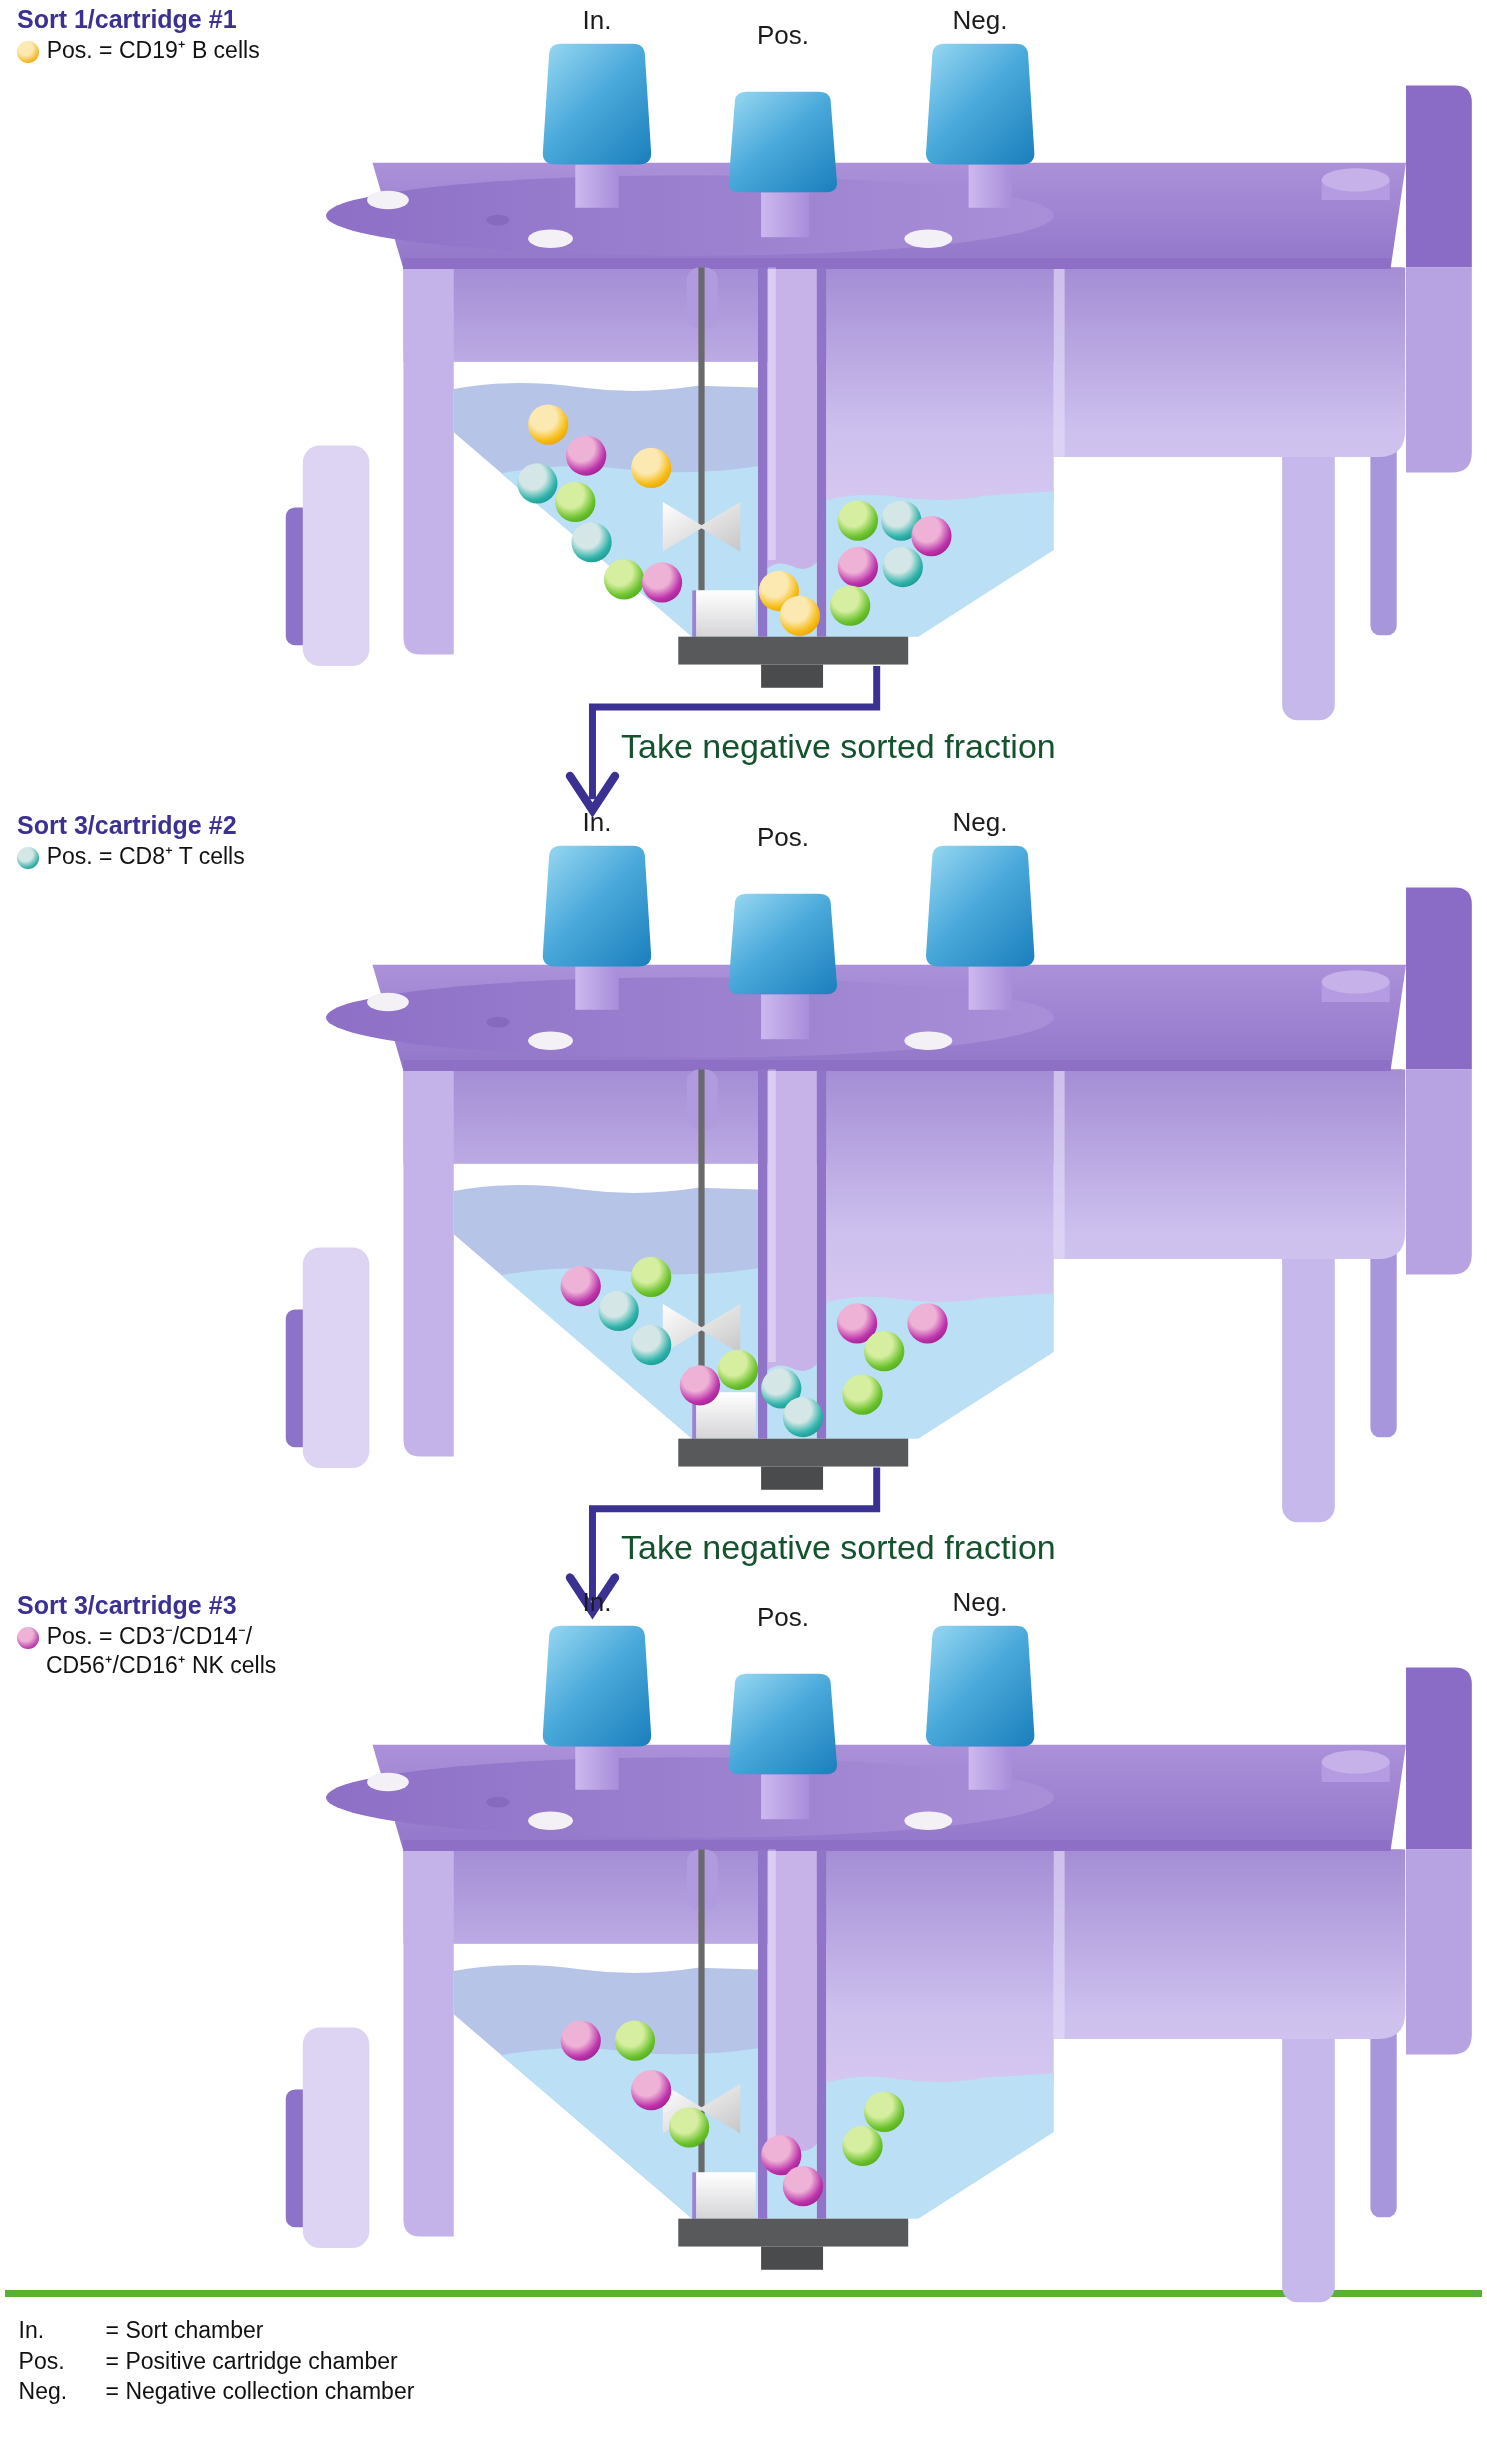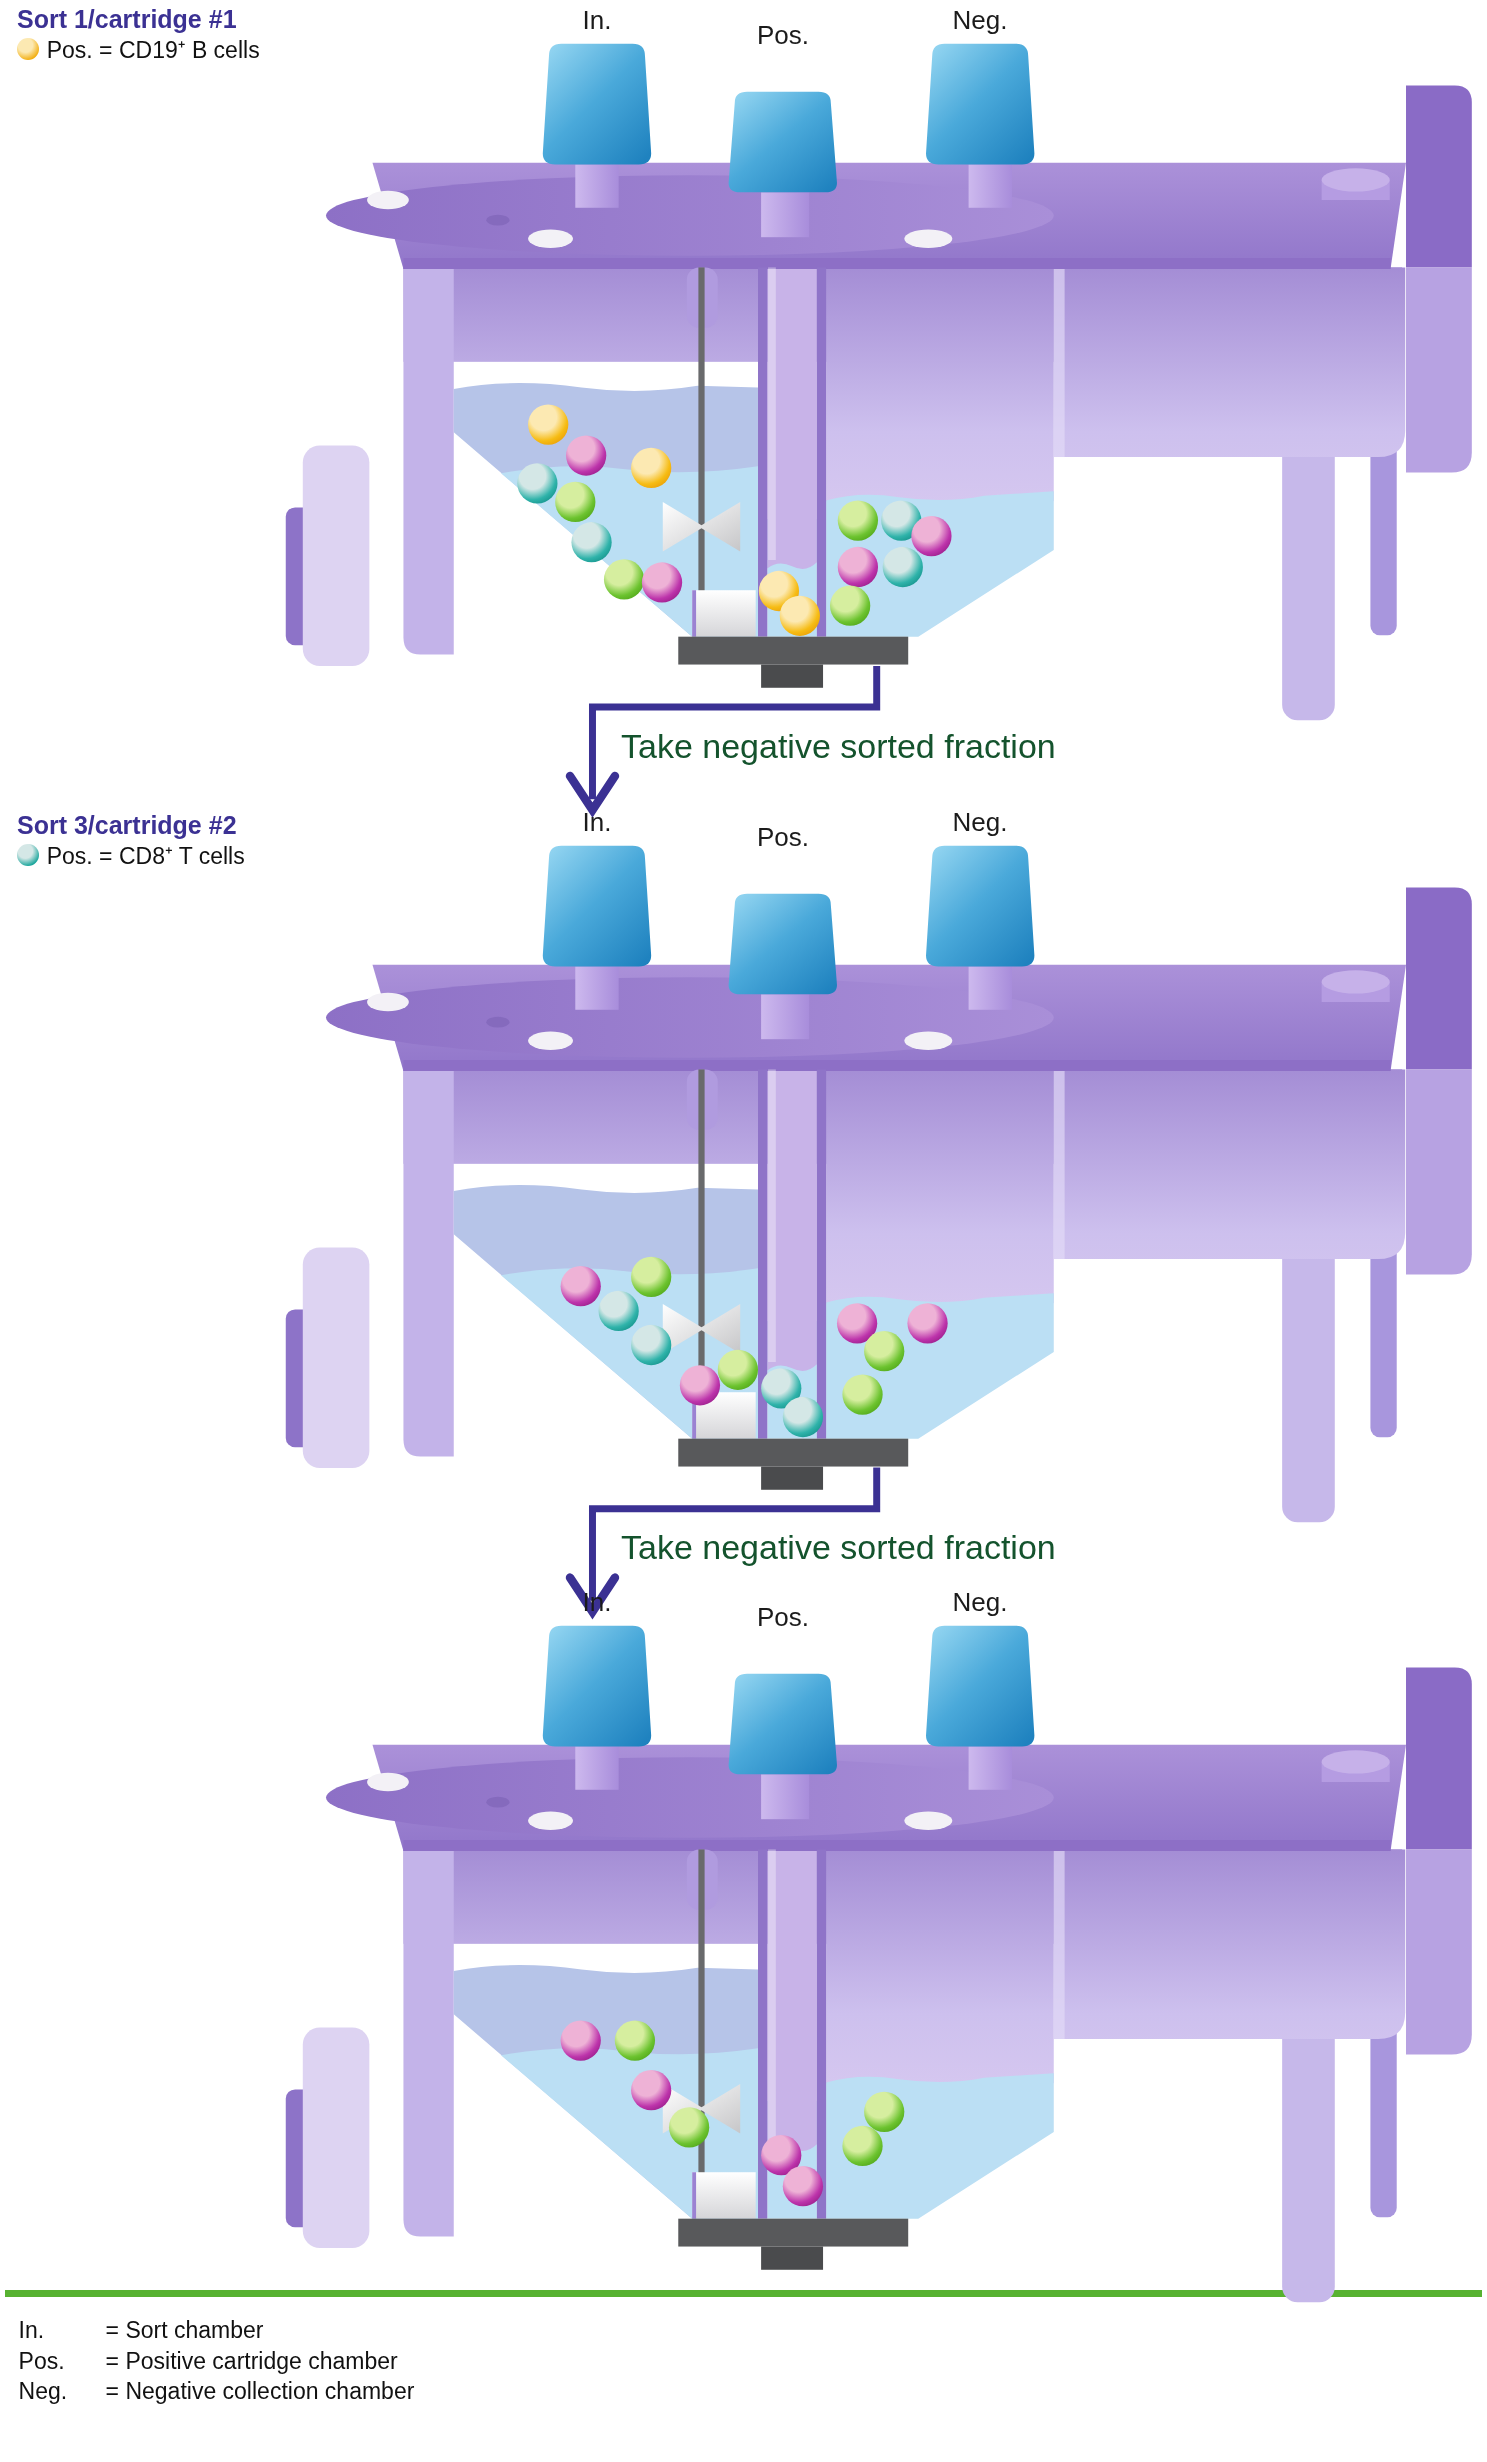--- a/index.html
+++ b/index.html
@@ -6,21 +6,21 @@
   .stage{position:relative;width:1487px;height:2462px;background:#ffffff;
          font-family:"Liberation Sans",sans-serif;overflow:hidden;}
   .cartridge{position:absolute;left:163px;width:1317px;height:767px;}
   .cart-svg{position:absolute;left:0;top:39px;width:1317px;height:720px;display:block;}
   .port-label{position:absolute;width:124px;text-align:center;font-size:26px;color:#1b1b1b;}
   .port-in{left:372px;top:4.6px;}
   .port-pos{left:558px;top:20px;}
   .port-neg{left:755px;top:4.6px;}
   .sort-title{position:absolute;left:17px;width:356px;}
   .sort-heading{font-size:25px;font-weight:bold;color:#3b3193;line-height:1.15;}
-  .sub-line{display:flex;align-items:flex-start;gap:7.7px;font-size:23px;color:#111;margin-top:3.9px;line-height:1.12;}
+  .sub-line{display:flex;align-items:flex-end;gap:7.7px;font-size:23px;color:#111;margin-top:3.9px;line-height:1.12;}
   .marker{width:22px;height:22px;border-radius:50%;flex:0 0 auto;display:inline-block;}
   .arrow-label{position:absolute;font-size:34px;color:#14532d;white-space:nowrap;}
   .overlay{position:absolute;left:0;top:0;width:1487px;height:2462px;pointer-events:none;}
   .green-rule{position:absolute;left:4.6px;right:4.6px;top:2290px;height:7px;background:#57b231;}
   .legend{position:absolute;left:18.6px;top:2318px;display:grid;
           grid-template-columns:87px auto;row-gap:5.4px;font-size:23px;color:#111;}
   .legend span{line-height:1.1;}
 </style>
 </head>
 <body>
@@ -459,14 +459,24 @@
       <rect x="772" y="808" width="80" height="30" fill="#4a4b4d"></rect>
 
       <rect x="532" y="162" width="56" height="56" fill="url(#gNeck)"></rect>
       <rect x="772" y="198" width="62" height="58" fill="url(#gNeck)"></rect>
       <rect x="1040" y="162" width="56" height="56" fill="url(#gNeck)"></rect>
       <path d="M498,22 Q498,6 514,6 H606 Q622,6 622,22 L630,148 Q630,162 614,162 H506 Q490,162 490,148 Z" fill="url(#gCap)"></path>
       <path d="M738,82 Q738,68 754,68 H846 Q862,68 862,82 L870,186 Q870,198 855,198 H745 Q730,198 730,186 Z" fill="url(#gCap)"></path>
       <path d="M498,22 Q498,6 514,6 H606 Q622,6 622,22 L630,148 Q630,162 614,162 H506 Q490,162 490,148 Z" transform="translate(495,0)" fill="url(#gCap)"></path>
     </svg>
   </div>
+<div class="sort-title" style="top: 1591px;">
+      <div class="sort-heading">Sort 3/cartridge #3</div>
+      <div class="sub-line">
+        <span class="marker" style="background: radial-gradient(circle at 38% 32%, rgb(238, 178, 214) 0px, rgb(238, 178, 214) 36%, rgb(182, 47, 165) 75%);"></span>
+        <span>Pos. = CD3⁻/CD14⁻/</span>
+      </div>
+      <div class="sub-line" style="padding-left: 29px;">
+        <span>CD56⁺/CD16⁺ NK cells</span>
+      </div>
+    </div>
   </div>
 
 
 </body></html>

